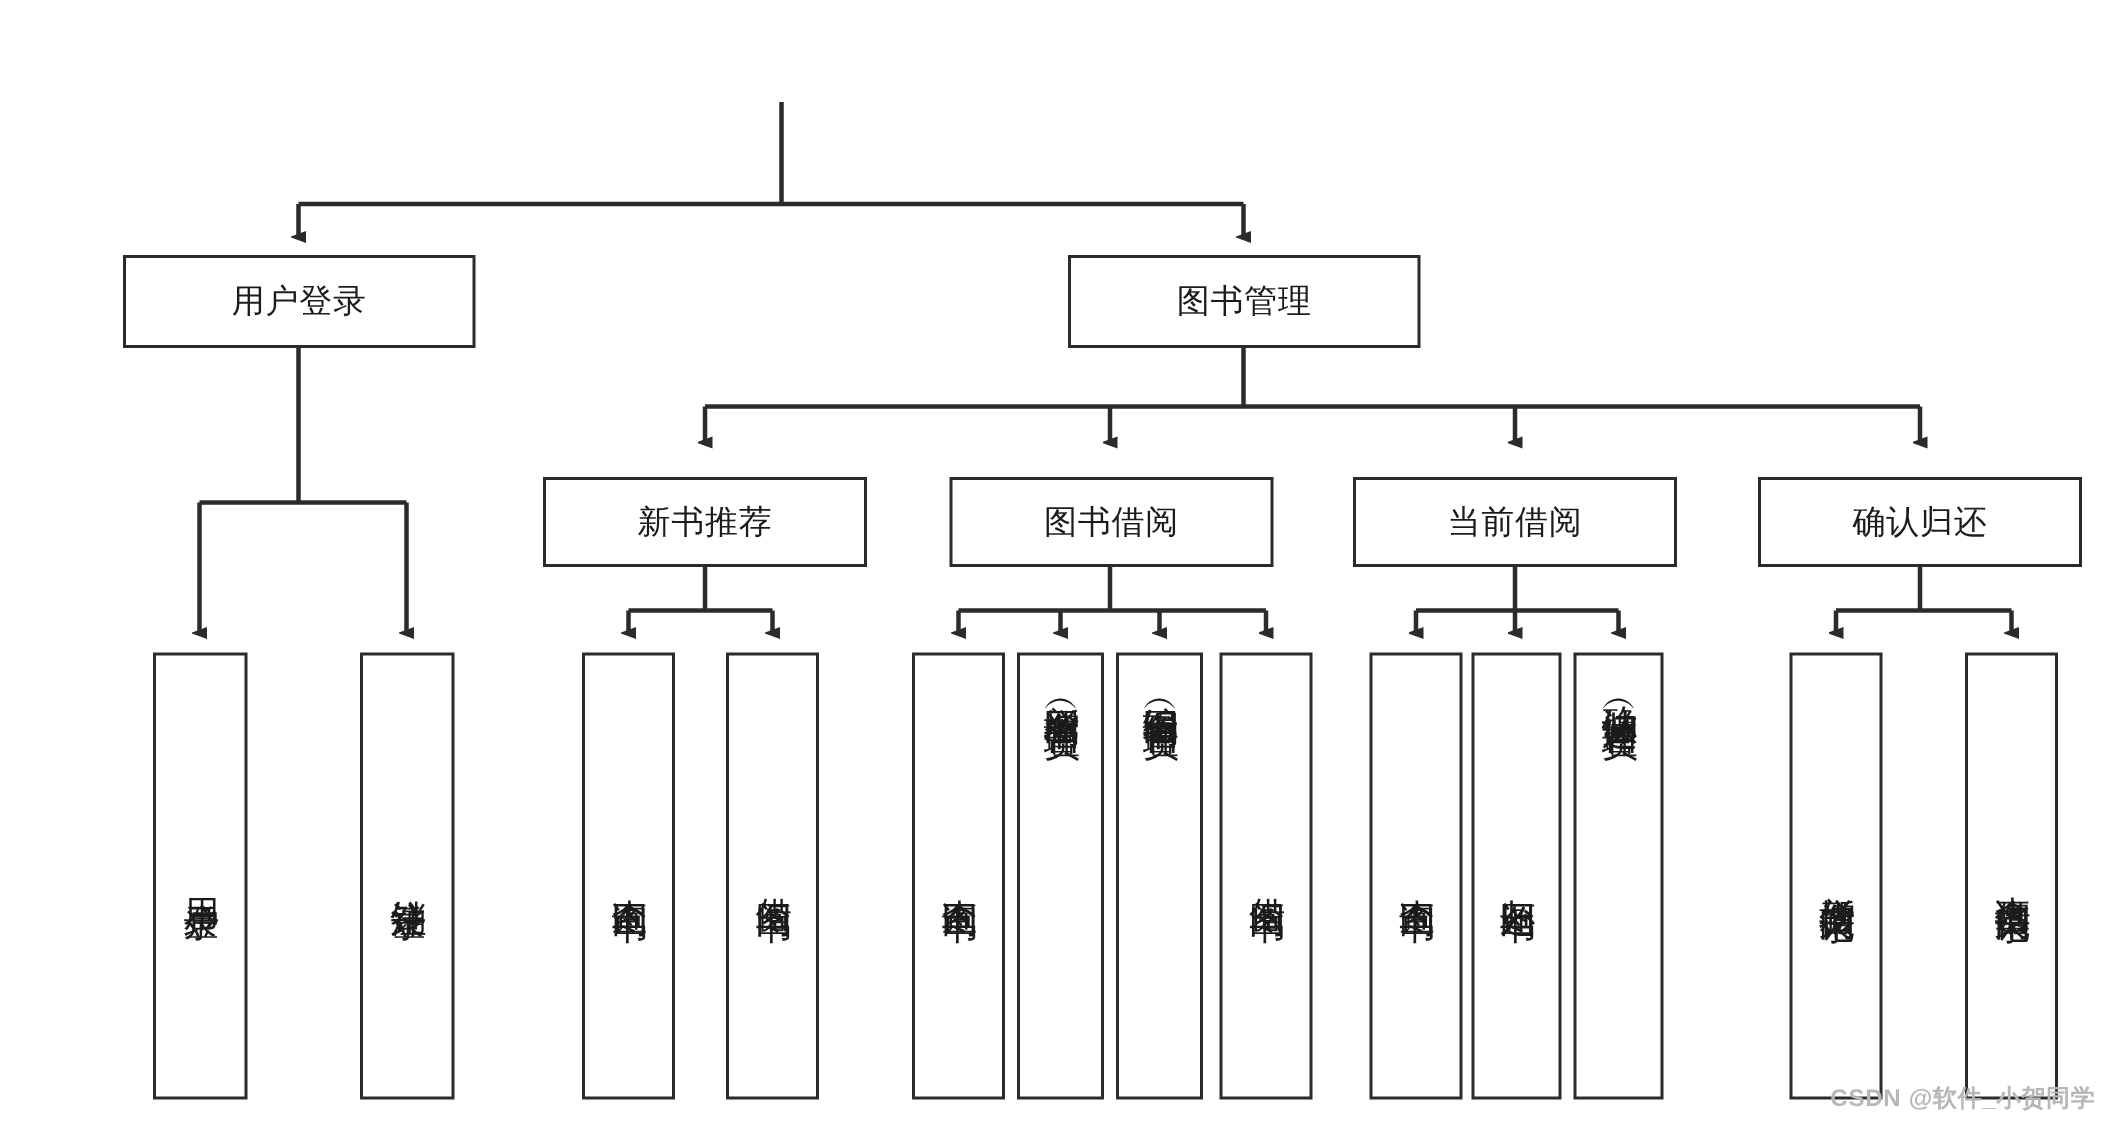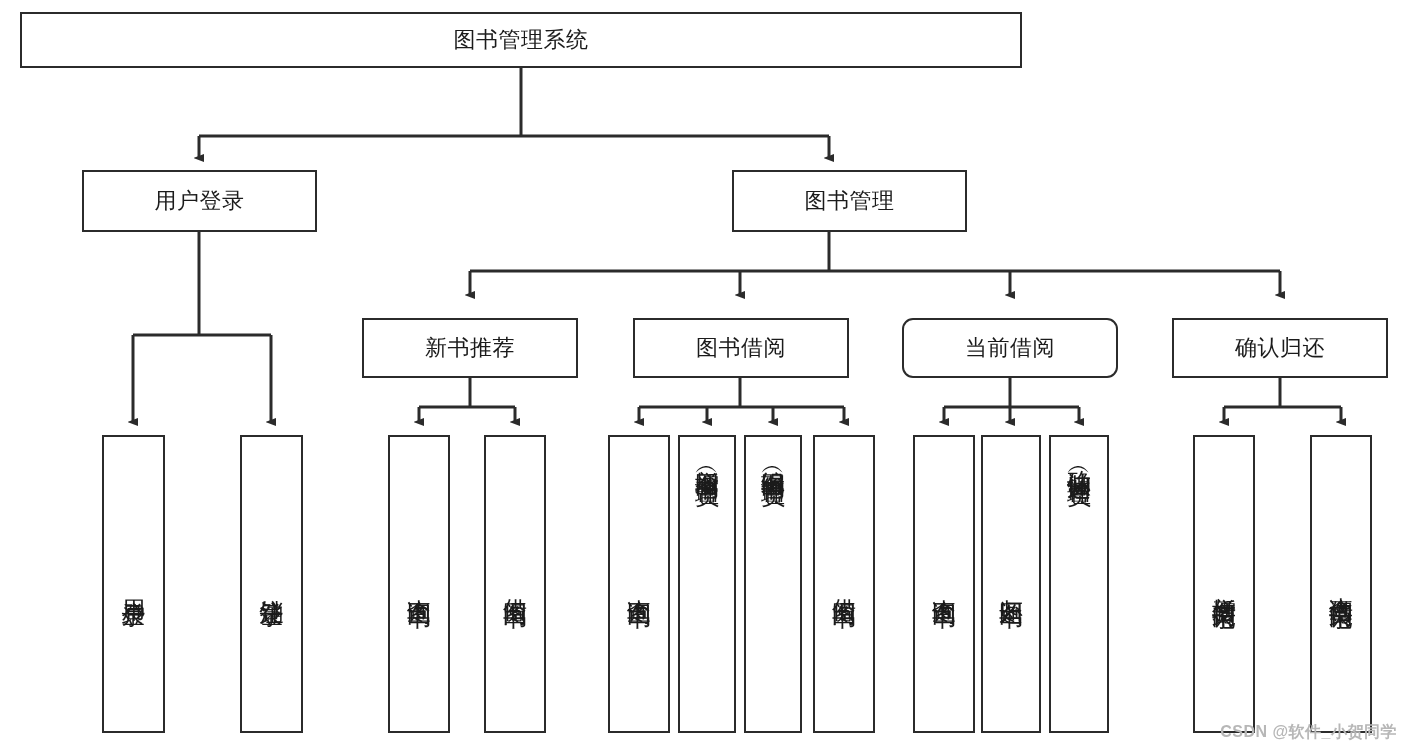--- a/index.html
+++ b/index.html
@@ -118,38 +118,35 @@
       <path d="M1010,407 L1010,422" marker-end="url(#arrow)"></path>
       <path d="M1079,407 L1079,422" marker-end="url(#arrow)"></path>
 
       <path d="M1280,378 L1280,407"></path>
       <path d="M1224,407 L1341,407"></path>
       <path d="M1224,407 L1224,422" marker-end="url(#arrow)"></path>
       <path d="M1341,407 L1341,422" marker-end="url(#arrow)"></path>
     </g>
   </svg>
 
-  <div class="node h-node" style="left:20px; top:12px; width:1002px; height:56px;">
-    <span class="node-label">图书管理系统</span>
-  </div>
 
   <div class="node h-node" style="left:82px; top:170px; width:235px; height:62px;">
     <span class="node-label">用户登录</span>
   </div>
-  <div class="node h-node" style="left:712px; top:170px; width:235px; height:62px;margin-left:20px;">
+  <div class="node h-node" style="left:712px; top:170px; width:235px; height:62px;">
     <span class="node-label">图书管理</span>
   </div>
 
   <div class="node h-node" style="left:633px; top:318px; width:216px; height:60px;">
     <span class="node-label">图书借阅</span>
   </div>
   <div class="node h-node" style="left:362px; top:318px; width:216px; height:60px;">
     <span class="node-label">新书推荐</span>
   </div>
-  <div class="node h-node" style="left:902px; top:318px; width:216px; height:60px;border-radius:11px;">
+  <div class="node h-node" style="left:902px; top:318px; width:216px; height:60px;">
     <span class="node-label">当前借阅</span>
   </div>
   <div class="node h-node" style="left:1172px; top:318px; width:216px; height:60px;">
     <span class="node-label">确认归还</span>
   </div>
 
   <div class="node v-node pad-mid" style="left:102px; top:435px; width:63px; height:298px;">
     <span class="node-label">用户登录</span>
   </div>
   <div class="node v-node pad-mid" style="left:240px; top:435px; width:63px; height:298px;">

